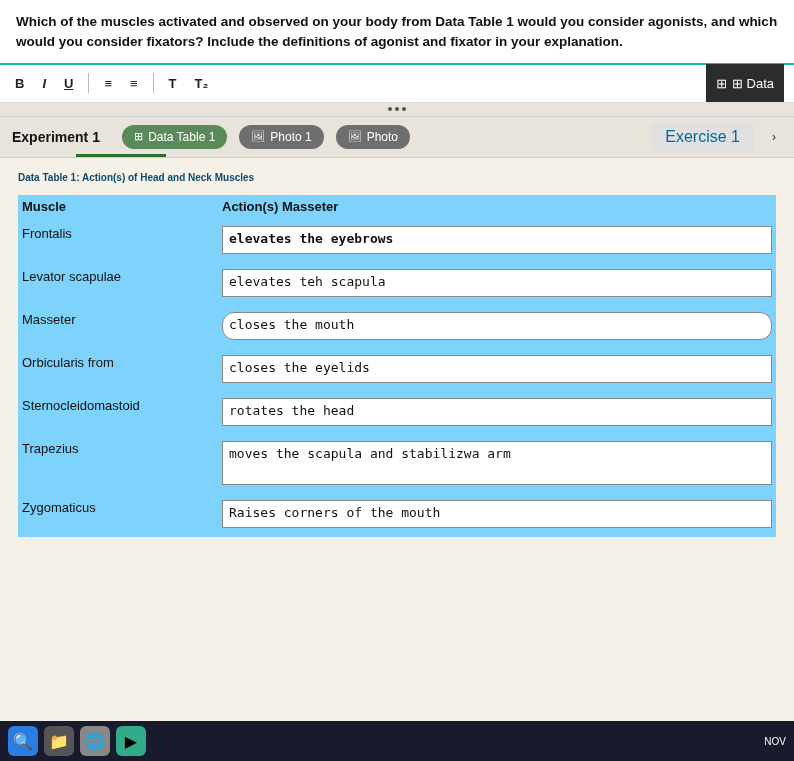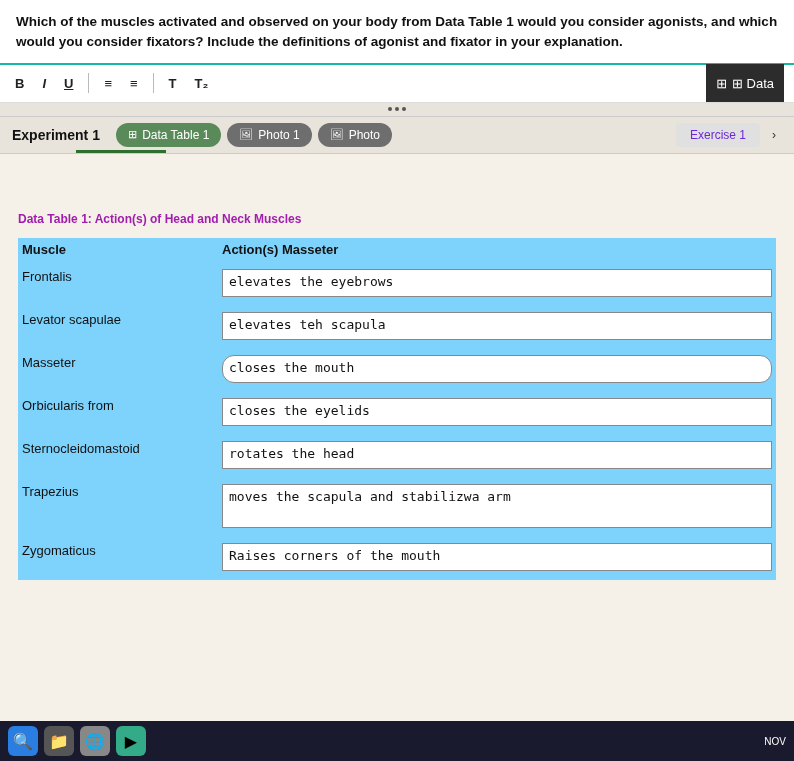--- a/index.html
+++ b/index.html
@@ -85,21 +85,21 @@
       border-radius: 50%;
       background: #555;
     }
 
     
     .tab-bar {
       background: #e8e4dc;
       display: flex;
       align-items: center;
       padding: 6px 12px;
-      gap: 6px;
+      gap: 12px;
       border-bottom: 1px solid #ccc;
       position: relative;
     }
 
     .tab-bar-title {
       font-size: 14px;
       font-weight: bold;
       color: #111;
       margin-right: 10px;
     }
@@ -121,24 +121,24 @@
       color: white;
     }
 
     .tab-btn.inactive {
       background: #6e6e6e;
       color: white;
     }
 
     .tab-btn-exercise {
       background: #e0e0e0;
-      color: #6d28d9;
+      color: #0369a1;
       padding: 5px 14px;
       border-radius: 4px;
-      font-size: 12px;
+      font-size: 16px;
       cursor: pointer;
       margin-left: auto;
       border: none;
       font-weight: 500;
     }
 
     .tab-underline {
       position: absolute;
       bottom: 0;
       left: 76px;
@@ -149,25 +149,24 @@
 
     
     .main-content {
       background: #f5f1e8;
       flex: 1;
       padding: 14px 18px;
       overflow-y: auto;
     }
 
     .section-title {
-      font-size: 12px;
-      font-weight: bold;
-      color: #a21caf;
+      font-size: 10px;
+      font-weight: bold;
+      color: #0c4a6e;
       margin-bottom: 12px;
-      margin-top: 44px;
     }
 
     
     .data-table {
       width: 100%;
       border-collapse: collapse;
       background: #7dd3fc;
     }
 
     .data-table th {
@@ -324,21 +323,21 @@
     <table class="data-table">
       <thead>
         <tr>
           <th class="muscle-cell">Muscle</th>
           <th>Action(s) Masseter</th>
         </tr>
       </thead>
       <tbody id="table-body">
       <tr>
             <td class="muscle-cell">Frontalis</td>
-            <td class="action-cell"><textarea class="action-input" rows="1" style="resize: none; width: 100%;">elevates the eyebrows</textarea></td>
+            <td class="action-cell"><textarea class="action-input" rows="1" style="resize: none; width: 100%; font-weight: bold;">elevates the eyebrows</textarea></td>
           </tr>
           <tr>
             <td class="muscle-cell">Levator scapulae</td>
             <td class="action-cell"><textarea class="action-input" rows="1" style="resize: none; width: 100%;">elevates teh scapula</textarea></td>
           </tr>
           <tr>
             <td class="muscle-cell">Masseter</td>
             <td class="action-cell"><textarea class="action-input" rows="1" style="resize: none; width: 100%; border-radius: 12px;">closes the mouth</textarea></td>
           </tr>
           <tr>

